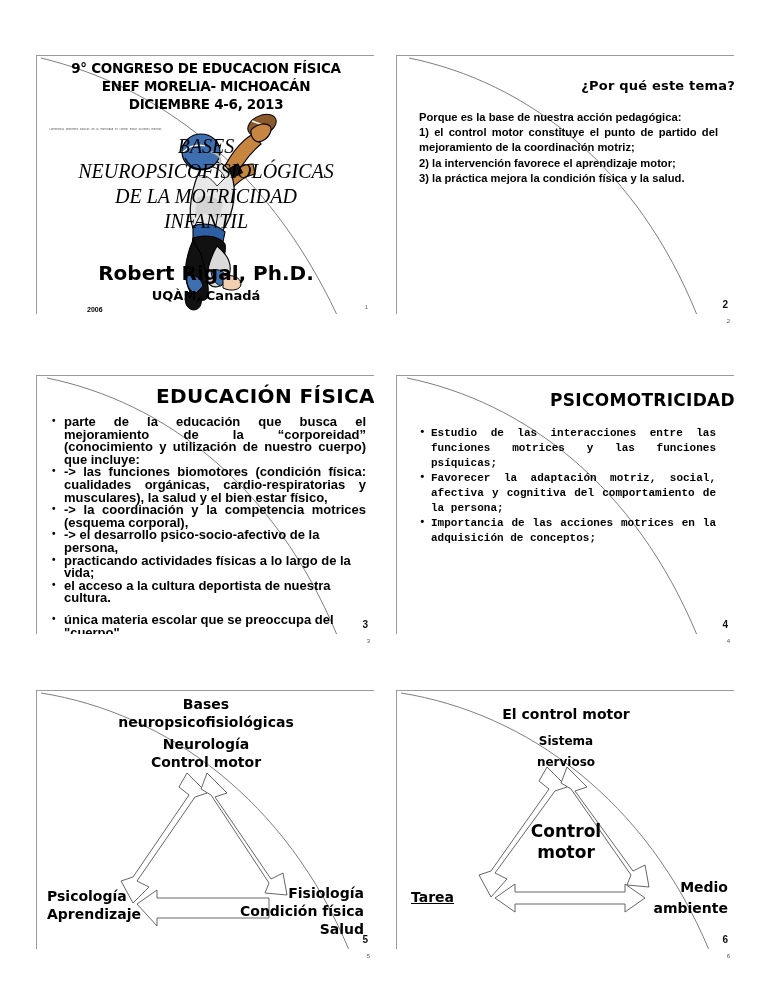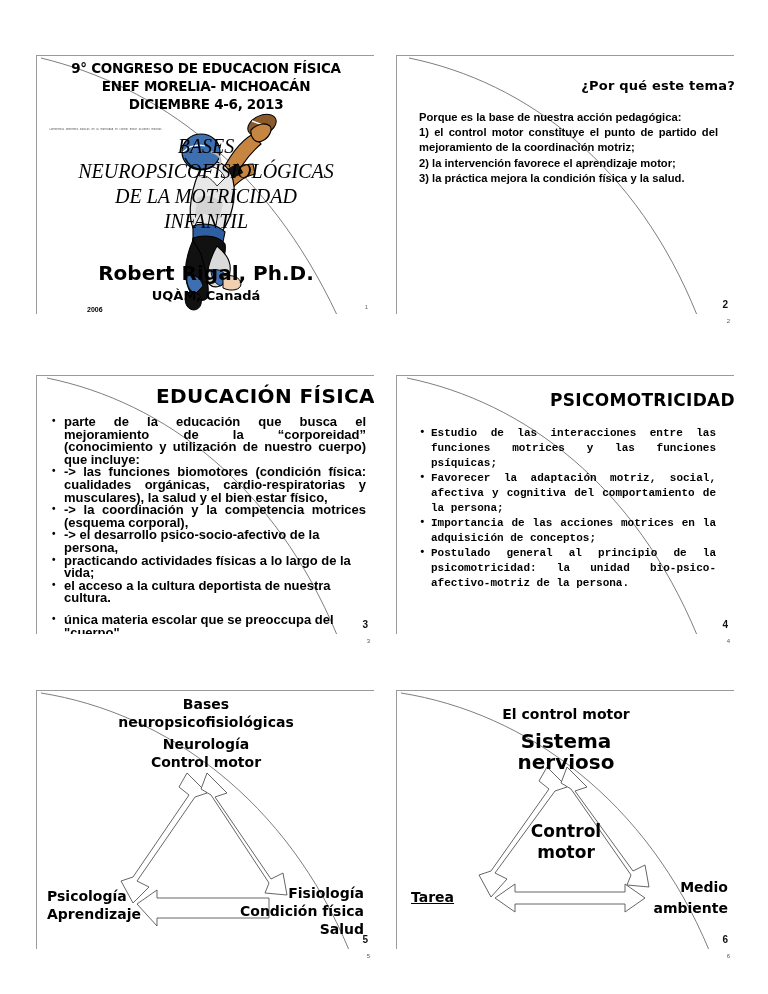--- a/index.html
+++ b/index.html
@@ -400,21 +400,20 @@
       <svg class="arc" viewBox="0 0 338 259">
         <path d="M 10 2 C 128 26 238 110 300 259"></path>
       </svg>
 
       <div class="s-title s4-title comic">PSICOMOTRICIDAD</div>
 
       <ul class="s4-list">
         <li>Estudio de las interacciones entre las funciones motrices y las funciones psíquicas;</li>
         <li>Favorecer la adaptación motriz, social, afectiva y cognitiva del comportamiento de la persona;</li>
         <li>Importancia de las acciones motrices en la adquisición de conceptos;</li>
-        <li>Postulado general al principio de la psicomotricidad: la unidad bio-psico-afectivo-motriz de la persona.</li>
       </ul>
 
       <div class="pagenum-in">4</div>
     </div>
     <div class="pagenum-out">4</div>
   </div>
 
   <div class="slide col1 row3">
     <div class="slide-inner">
       <svg class="arc" viewBox="0 0 338 259">
@@ -471,21 +470,21 @@
 
           <polygon points="170,76 190,96 178,100 236,180 248,174 252,196 230,194 234,184 174,98 164,92"></polygon>
 
           <polygon points="98,207 118,193 118,201 228,201 228,193 248,207 228,221 228,213 118,213 118,221"></polygon>
         </svg>
 
         <div class="dg-label" style="left:0;top:14px;width:338px;text-align:center;font-size:14px;">
           <div>El control motor</div>
         </div>
 
-        <div class="dg-label" style="left:0;top:40px;width:338px;text-align:center;font-size:20px;line-height:21px;">
+        <div class="dg-label" style="left:0;top:40px;width:338px;text-align:center;font-size:12px;line-height:21px;">
           <div>Sistema</div>
           <div>nervioso</div>
         </div>
 
         <div class="dg-label" style="left:0;top:130px;width:338px;text-align:center;font-size:17px;line-height:21px;">
           <div>Control</div>
           <div>motor</div>
         </div>
 
         <div class="dg-label" style="left:14px;top:197px;font-size:14px;text-decoration:underline;">

